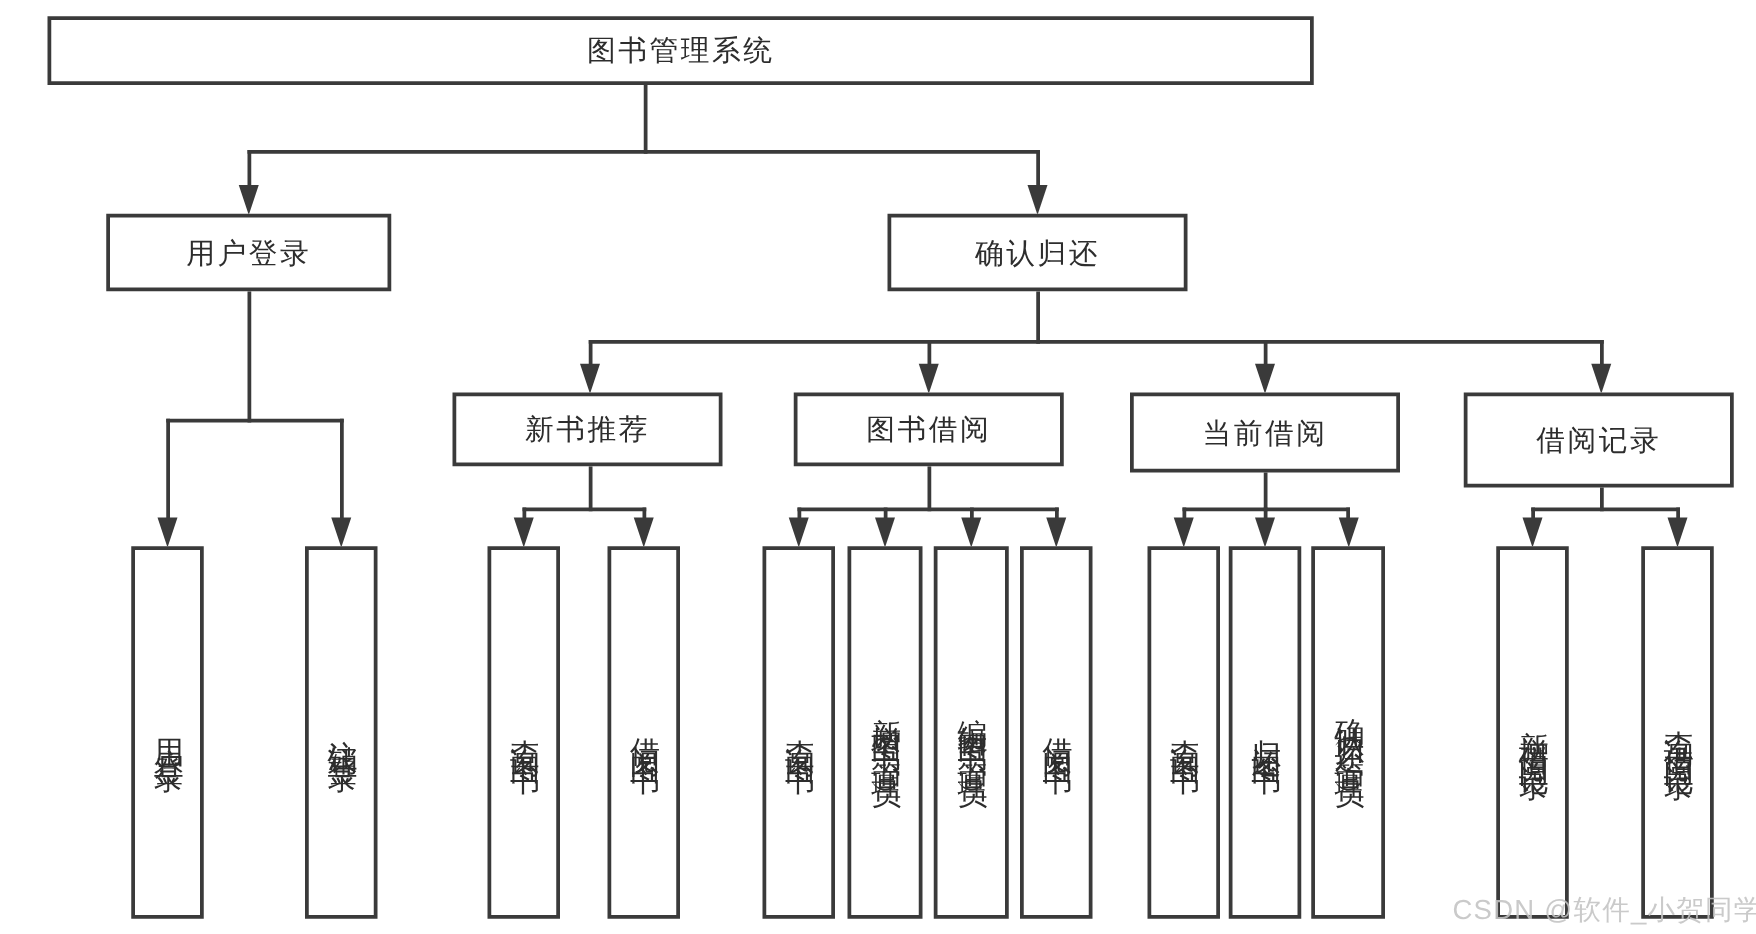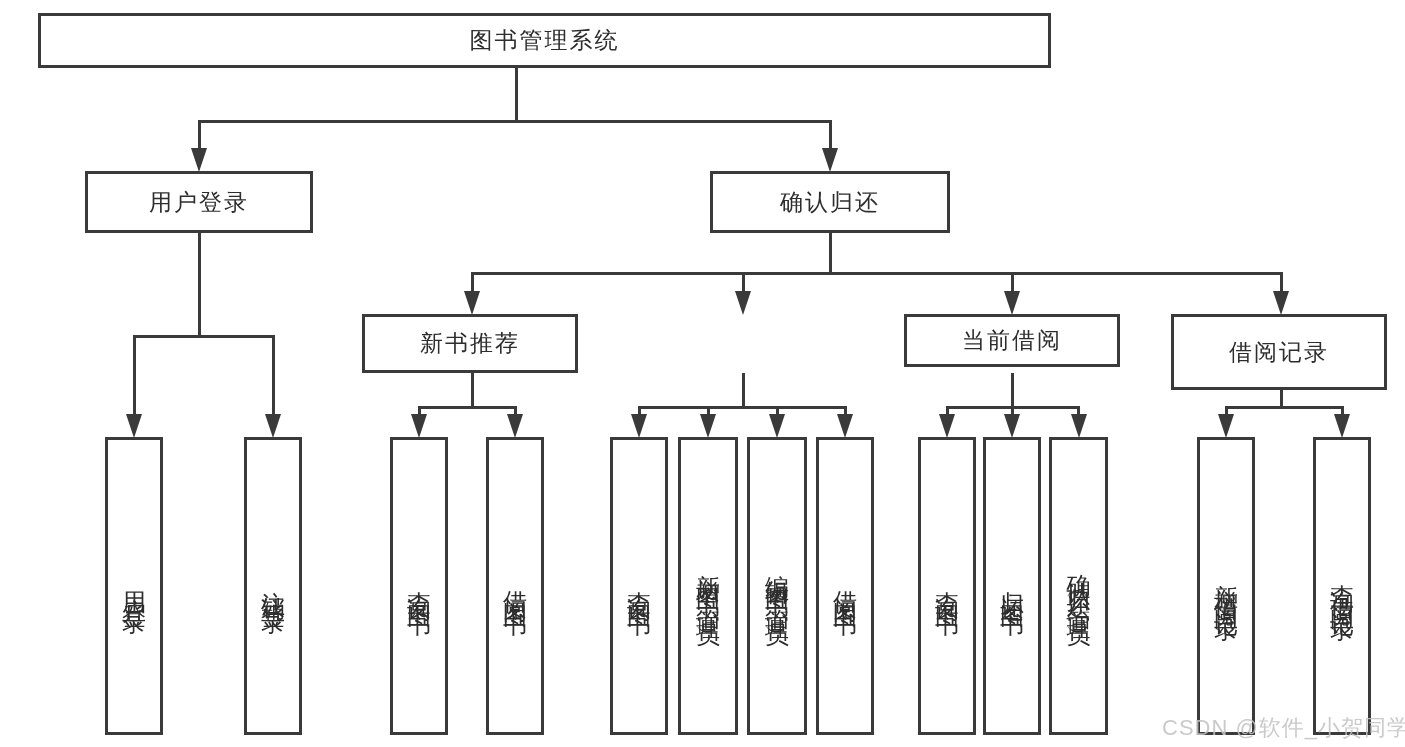--- a/index.html
+++ b/index.html
@@ -72,21 +72,24 @@
     </div>
     <div class="node h" style="left: 85px; top: 171px; width: 228px; height: 62px;">
       <span class="label">用户登录</span>
     </div>
     <div class="node h" style="left: 710px; top: 171px; width: 240px; height: 62px;">
       <span class="label">确认归还</span>
     </div>
     <div class="node h" style="left: 362px; top: 314px; width: 216px; height: 59px;">
       <span class="label">新书推荐</span>
     </div>
-    <div class="node h" style="left: 904px; top: 314px; width: 216px; height: 53px;">
+    <div class="node h" style="left: 635px; top: 314px; width: 216px; height: 59px;">
+      <span class="label">图书借阅</span>
+    </div>
+    <div class="node h" style="left: 904px; top: 314px; width: 216px; height: 64px;">
       <span class="label">当前借阅</span>
     </div>
     <div class="node h" style="left: 1171px; top: 314px; width: 216px; height: 76px;">
       <span class="label">借阅记录</span>
     </div>
     <div class="node v" style="left: 105px; top: 437px; width: 58px; height: 298px;">
       <span class="label">用户登录</span>
     </div>
     <div class="node v" style="left: 244px; top: 437px; width: 58px; height: 298px;">
       <span class="label">注销登录</span>

